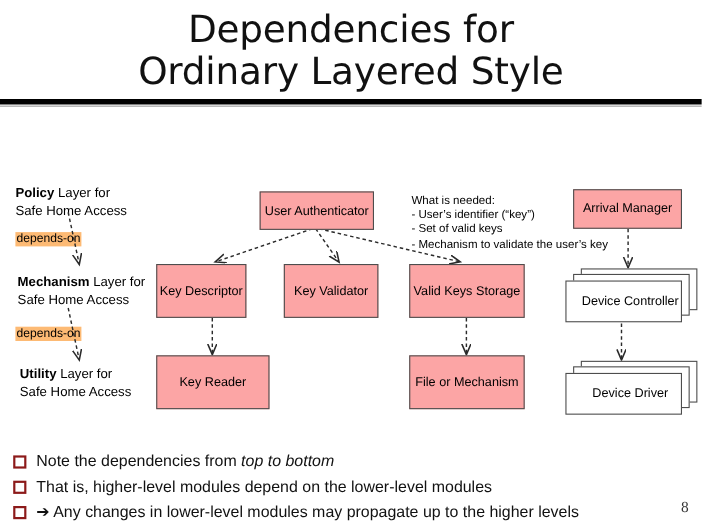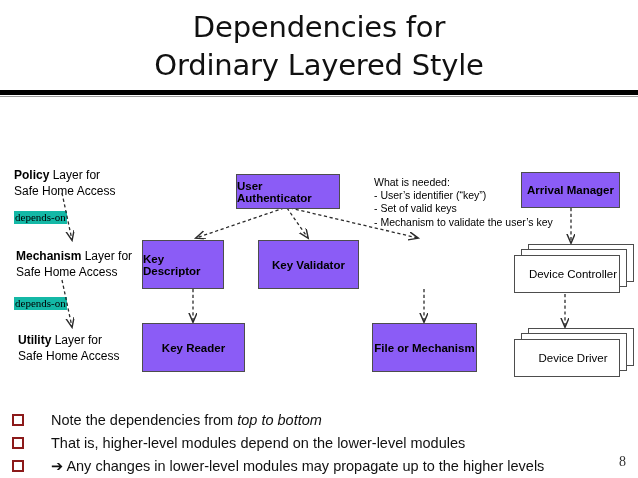--- a/index.html
+++ b/index.html
@@ -21,21 +21,21 @@
     width: 638px; height: 478px;
   }
 
   
   .title {
     position: absolute;
     left: 0; top: 8px;
     width: 638px;
     text-align: center;
     font-family: "DejaVu Sans", sans-serif;
-    font-size: 29px;
+    font-size: 34px;
     line-height: 38px;
     letter-spacing: -0.2px;
     color: #111111;
     white-space: pre-line;
   }
   .title-rule {
     position: absolute;
     left: 0; top: 90px;
     width: 638px; height: 5px;
     background: #000000;
@@ -53,44 +53,43 @@
     font-family: "Liberation Sans", sans-serif;
     font-size: 12px;
     line-height: 15.5px;
     color: #000000;
     white-space: nowrap;
   }
   .layer-label b { font-weight: bold; }
 
   .depends-tag {
     position: absolute;
-    font-family: Liberation Serif, serif;
+    font-family: Liberation Sans, sans-serif;
     font-size: 11px;
     line-height: 13px;
-    background: #14b8a6;
+    background: #fdba74;
     color: #000000;
     padding: 0 1px;
     white-space: nowrap;
   }
 
   
   .box {
     position: absolute;
     box-sizing: border-box;
     border: 1.4px solid #4d4d4d;
-    background: #8b5cf6;
+    background: #fca5a5;
     display: flex;
     align-items: center;
     justify-content: center;
     font-family: "Liberation Sans", sans-serif;
     font-size: 11.5px;
     color: #000000;
     text-align: left;
     z-index: 5;
-    font-weight: bold;
   }
 
   
   .stack {
     position: absolute;
     z-index: 5;
   }
   .stack .layer {
     position: absolute;
     box-sizing: border-box;
@@ -135,21 +134,20 @@
     width: 600px;
   }
   .bullet-row {
     display: flex;
     align-items: flex-start;
     margin-bottom: 3px;
     font-family: "Liberation Sans", sans-serif;
     font-size: 14.5px;
     line-height: 20px;
     color: #111111;
-    gap: 18px;
   }
   .bullet-mark {
     width: 12px; height: 12px;
     box-sizing: border-box;
     border: 2px solid #8c1a1a;
     margin: 4px 9px 0 2px;
     flex: 0 0 auto;
     background: #ffffff;
   }
   .bullet-text { white-space: pre; }
@@ -223,21 +221,22 @@
   <div class="box" style="left:236px; top:174px; width:104px; height:35px;">User Authenticator</div>
 
   <div class="note" style="left:374px; top:176px; width:200px;">What is needed:
  - User’s identifier (“key”)
  - Set of valid keys
  - Mechanism to validate the user’s key</div>
 
   <div class="box" style="left:521px; top:172px; width:99px; height:36px;">Arrival Manager</div>
 
   <div class="box" style="left:142px; top:240px; width:82px; height:49px;">Key Descriptor</div>
-  <div class="box" style="left:258px; top:240px; width:101px; height:49px;">Key Validator</div>
+  <div class="box" style="left:258px; top:240px; width:86px; height:49px;">Key Validator</div>
+  <div class="box" style="left:372px; top:240px; width:105px; height:49px;">Valid Keys Storage</div>
 
   <div class="stack" style="left:514px; top:244px; width:120px; height:52px;">
     <div class="layer" style="left:14px; top:0px; width:106px; height:38px;"></div>
     <div class="layer" style="left:7px; top:5px; width:106px; height:38px;"></div>
     <div class="layer front" style="left:0px; top:11px; width:106px; height:38px;">
       <span>Device Controller</span>
     </div>
   </div>
 
   <div class="box" style="left:142px; top:323px; width:103px; height:49px;">Key Reader</div>

